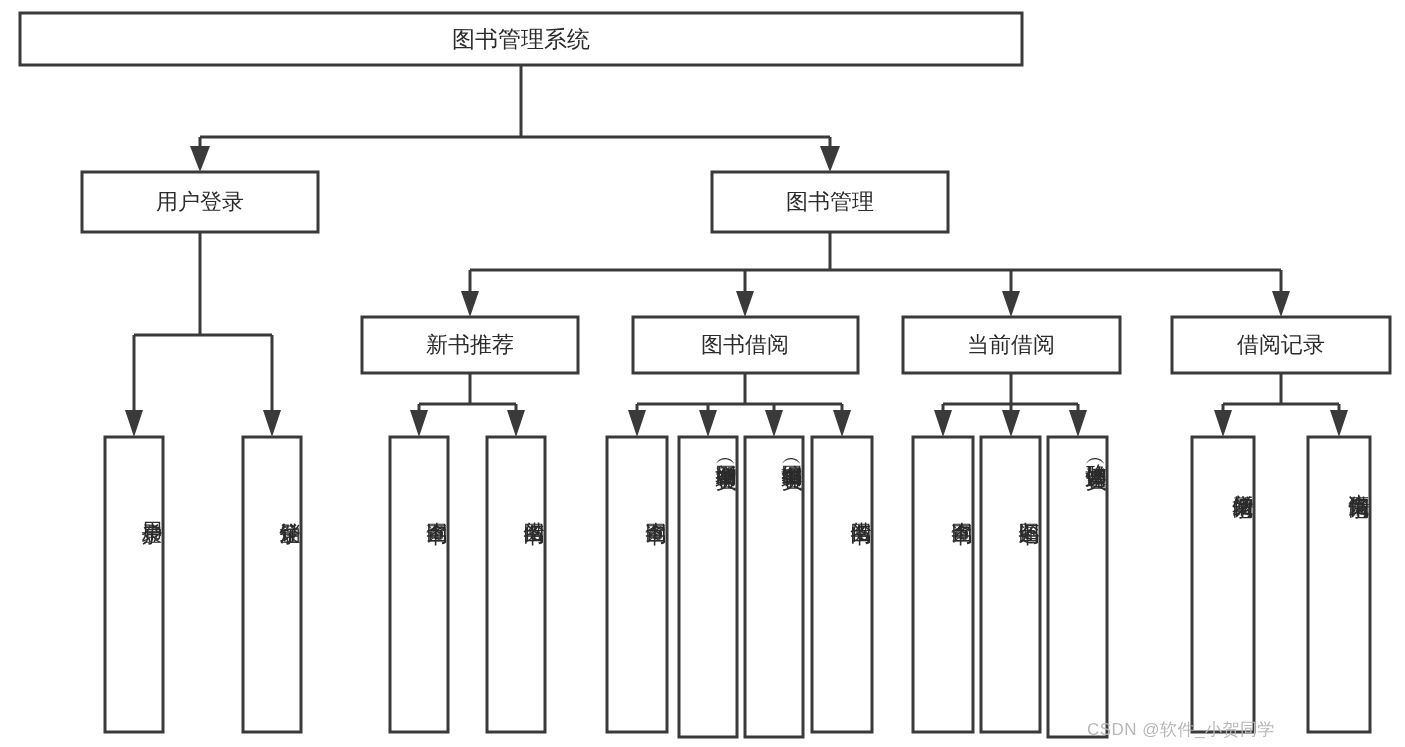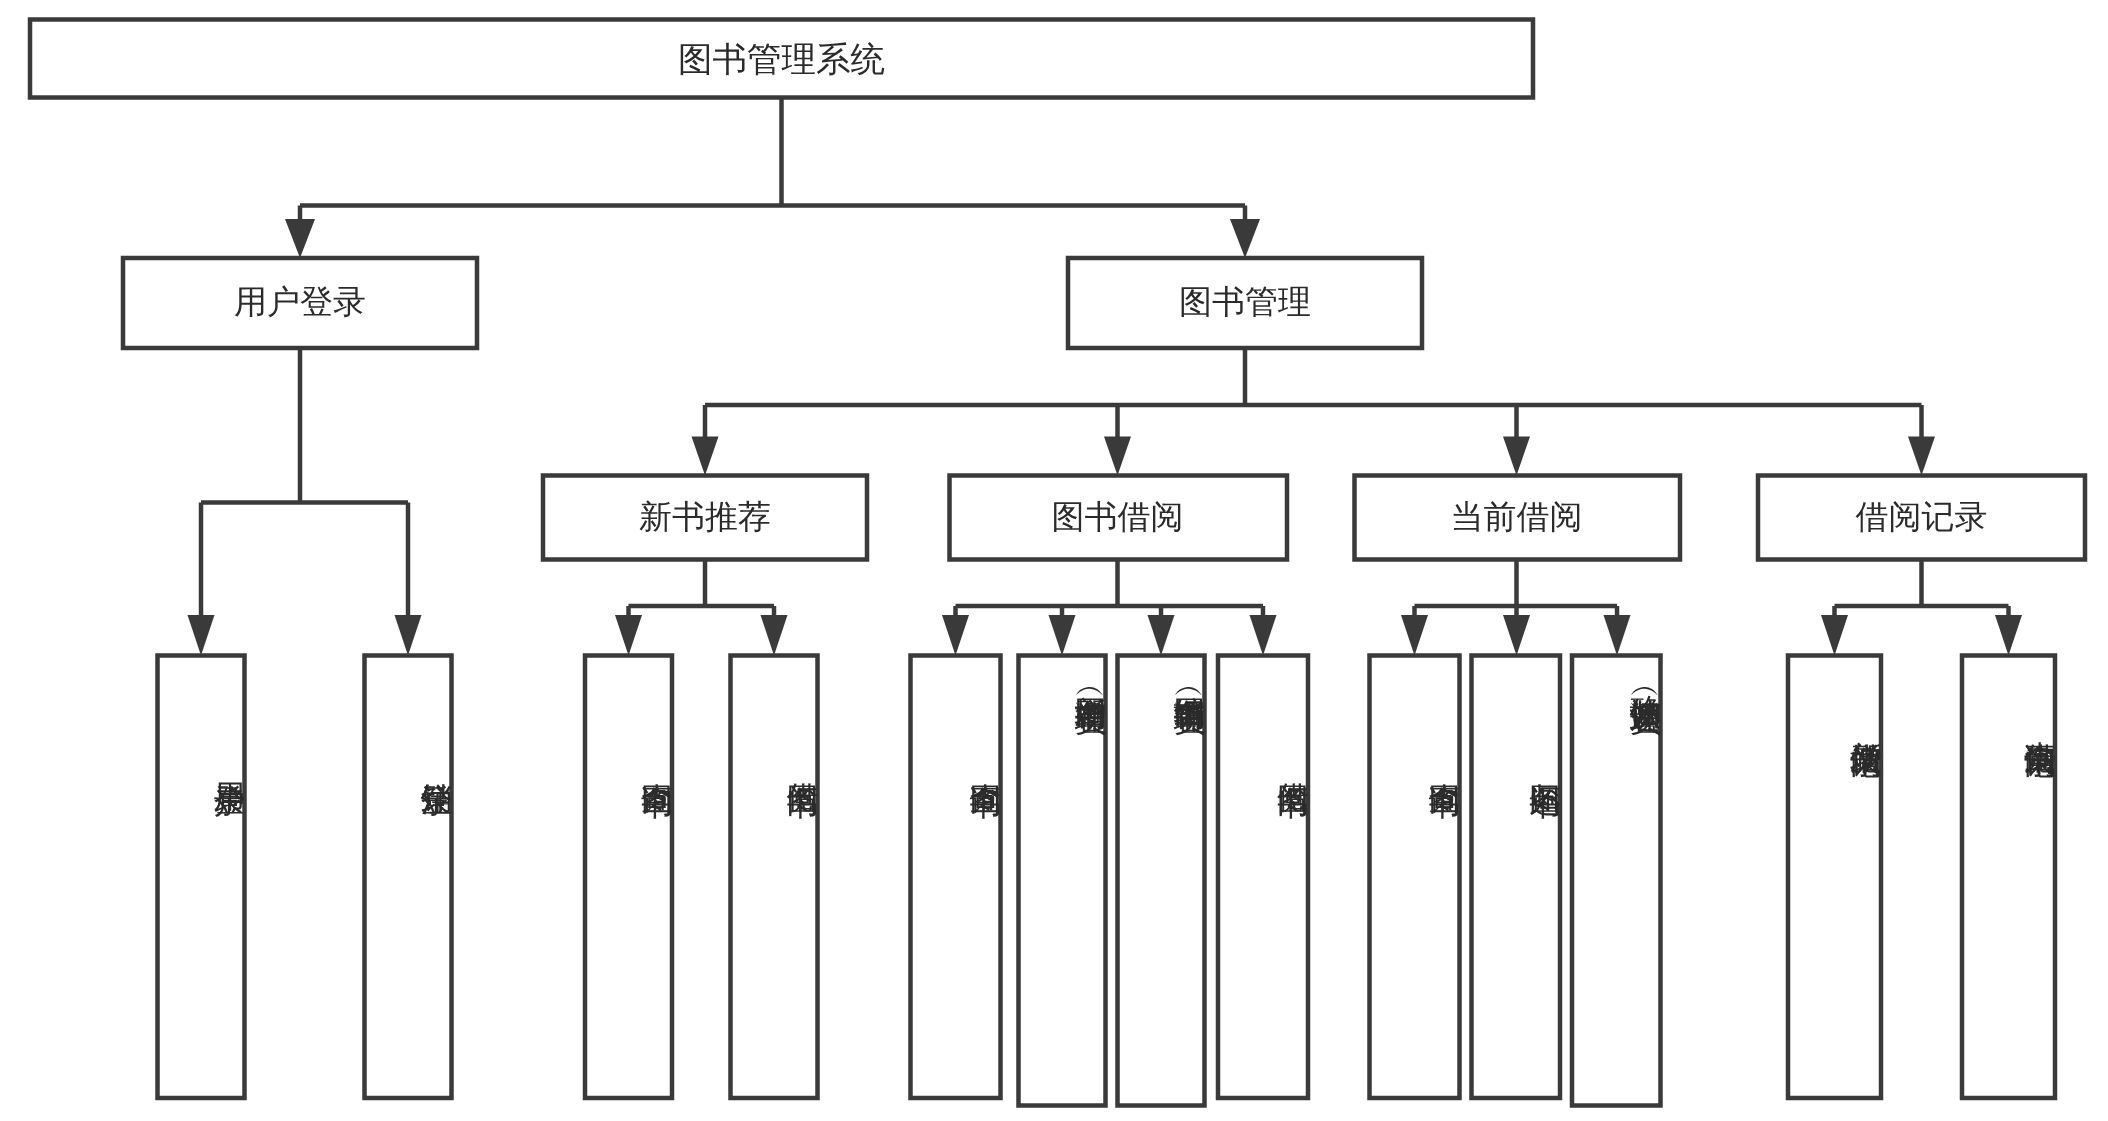--- a/index.html
+++ b/index.html
@@ -205,13 +205,14 @@
   <div class="vlabel" style="left:607px; top:505px; width:60px;">查询图书</div>
   <div class="vlabel" style="left:679px; top:447px; width:58px;">新增图书（管理员）</div>
   <div class="vlabel" style="left:745px; top:447px; width:58px;">编辑图书（管理员）</div>
   <div class="vlabel" style="left:812px; top:505px; width:60px;">借阅图书</div>
   <div class="vlabel" style="left:913px; top:505px; width:60px;">查询图书</div>
   <div class="vlabel" style="left:981px; top:505px; width:59px;">归还图书</div>
   <div class="vlabel" style="left:1048px; top:447px; width:59px;">确认归还（管理员）</div>
   <div class="vlabel" style="left:1192px; top:477px; width:62px;">新增借阅记录</div>
   <div class="vlabel" style="left:1308px; top:477px; width:62px;">查询借阅记录</div>
 
+  <div class="watermark">CSDN @软件_小贺同学</div>
 </div>
 
 </body></html>

